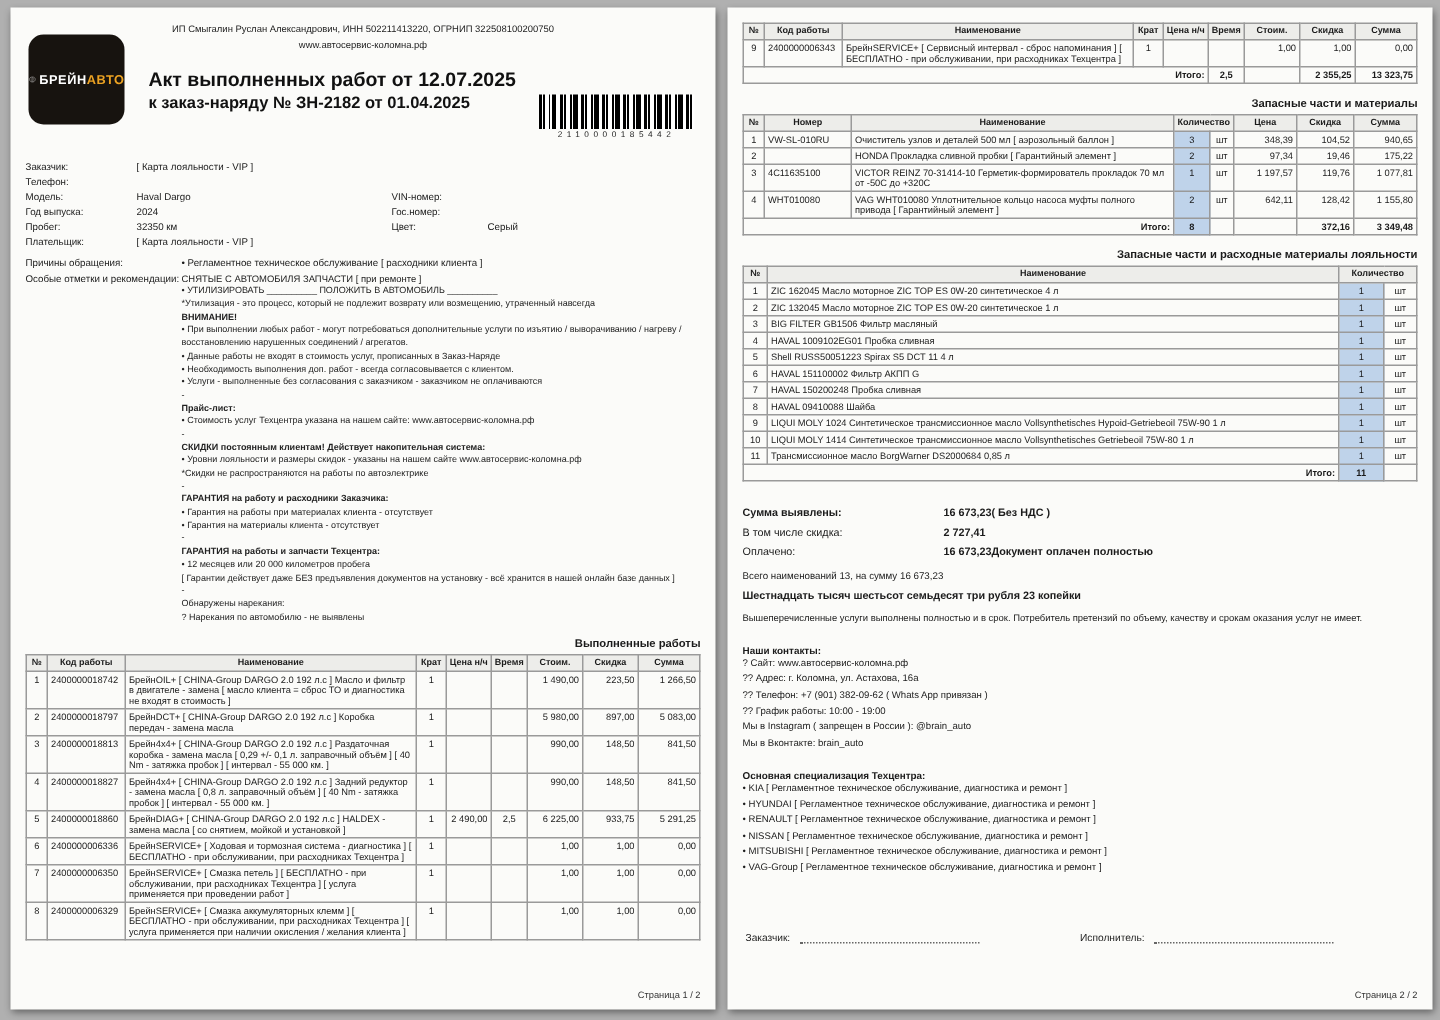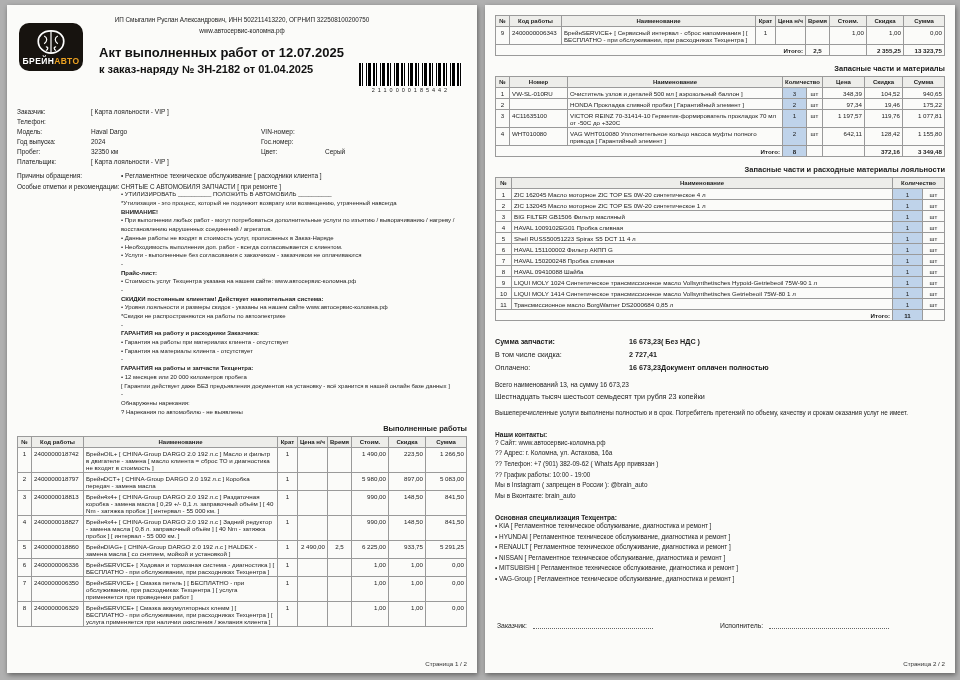--- a/index.html
+++ b/index.html
@@ -8,22 +8,22 @@
           font-family:"Liberation Sans",sans-serif;color:#1b1b1b}
   .page{position:absolute;top:5px;width:470px;height:668px;background:#fbfbf9;
         box-shadow:1px 2px 5px rgba(0,0,0,.45)}
   .page1{left:7px}
   .page2{left:485px}
   .pad{padding:8px 10px;position:relative;height:100%}
 
   
   .p1-header{position:relative;height:88px}
   .hdr-center{text-align:center;font-size:6.3px;line-height:1.7;color:#222;margin-top:2px}
-  .logo{position:absolute;left:2px;top:8px;width:64px;height:48px;background:#17130f;border-radius:10px;
-        display:flex;flex-direction:column;align-items:center;justify-content:center;gap:2px}
+  .logo{position:absolute;left:2px;top:8px;width:64px;height:60px;background:#17130f;border-radius:10px;
+        display:flex;flex-direction:row;align-items:center;justify-content:center;gap:2px}
   .logo-text{font-size:8.5px;font-weight:bold;color:#fff;letter-spacing:.4px;line-height:1}
   .logo-text .accent{color:#eca222}
   .title-wrap{position:absolute;left:82px;top:30px}
   .title1{font-size:13px;font-weight:bold;color:#111}
   .title2{font-size:11px;font-weight:bold;color:#111;margin-top:3px}
   .barcode-wrap{position:absolute;right:4px;top:48px;width:104px;text-align:center}
   .barcode{height:23px;background:repeating-linear-gradient(90deg,#000 0 2px,#fff 2px 3px,#000 3px 4px,#fff 4px 7px,#000 7px 8px,#fff 8px 9px,#000 9px 12px,#fff 12px 14px)}
   .barcode-num{font-size:5.5px;letter-spacing:3px;margin-top:1px}
 
   
@@ -53,21 +53,21 @@
   .qty-hl{background:#bfd3ea}
   tfoot td{font-weight:bold}
 
   
   .sum-block{margin-top:16px}
   .sum-row{display:flex;font-size:7.2px;margin-top:4px}
   .sum-label{width:134px}
   .sum-val{font-weight:bold}
   .sum-note{font-weight:bold}
   .items-line{font-size:6.5px;margin-top:9px}
-  .amount-words{font-size:7.2px;font-weight:normal;margin-top:4px}
+  .amount-words{font-size:7.2px;font-weight:bold;margin-top:4px}
   .acceptance{font-size:6.3px;margin-top:8px;line-height:1.4}
   .block-title{font-size:6.6px;font-weight:bold;margin-top:13px}
   .contact-line,.spec-line{font-size:6.4px;line-height:1.65}
   .signatures{position:absolute;left:12px;right:12px;bottom:44px;display:flex;font-size:6.8px}
   .sig{display:flex;align-items:flex-end;width:50%}
   .sig-line{display:inline-block;width:120px;border-bottom:1px dotted #666;margin-left:6px;height:8px}
   .page-footer{position:absolute;right:10px;bottom:6px;font-size:6.2px;color:#333}
 </style>
 </head>
 <body>
@@ -569,21 +569,21 @@
           <tr>
             <td colspan="2" class="r">Итого:</td>
             <td class="c qty-hl">11</td>
             <td></td>
           </tr>
         </tfoot>
       </table>
 
       <div class="sum-block">
         <div class="sum-row">
-          <span class="sum-label bold">Сумма запчасти:</span>
+          <span class="sum-label bold">Сумма выявлены:</span>
           <span class="sum-val">16 673,23</span>
           <span class="sum-note">( Без НДС )</span>
         </div>
         <div class="sum-row">
           <span class="sum-label">В том числе скидка:</span>
           <span class="sum-val">2 727,41</span>
         </div>
         <div class="sum-row">
           <span class="sum-label">Оплачено:</span>
           <span class="sum-val">16 673,23</span>

